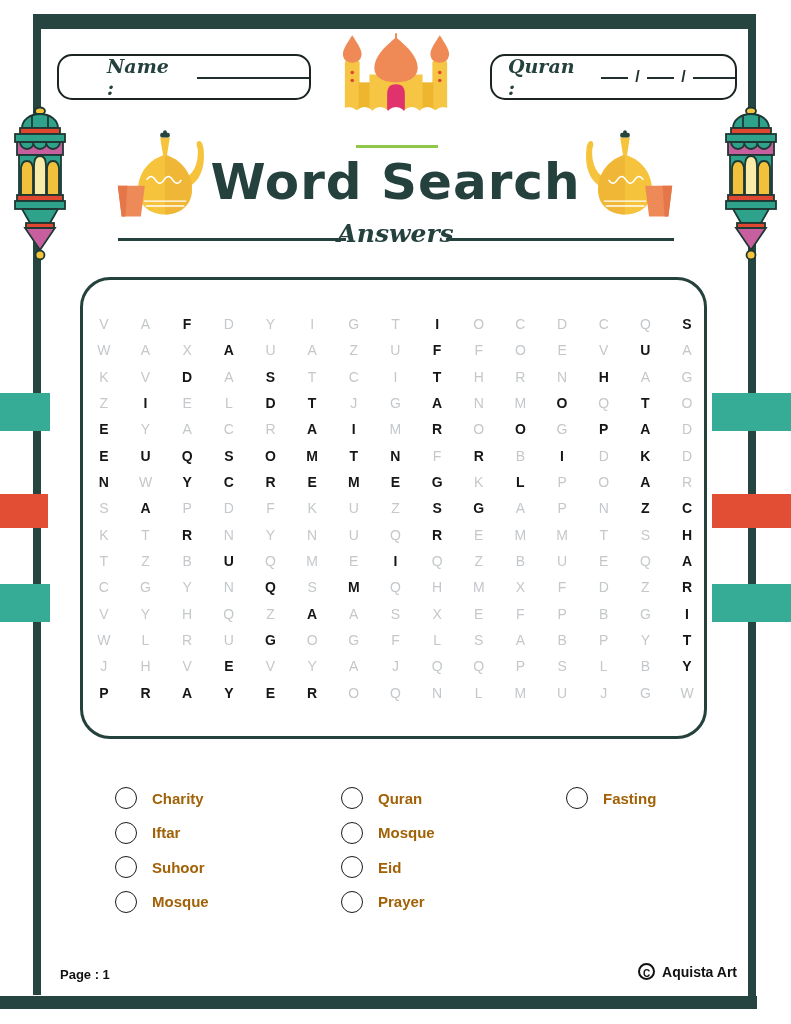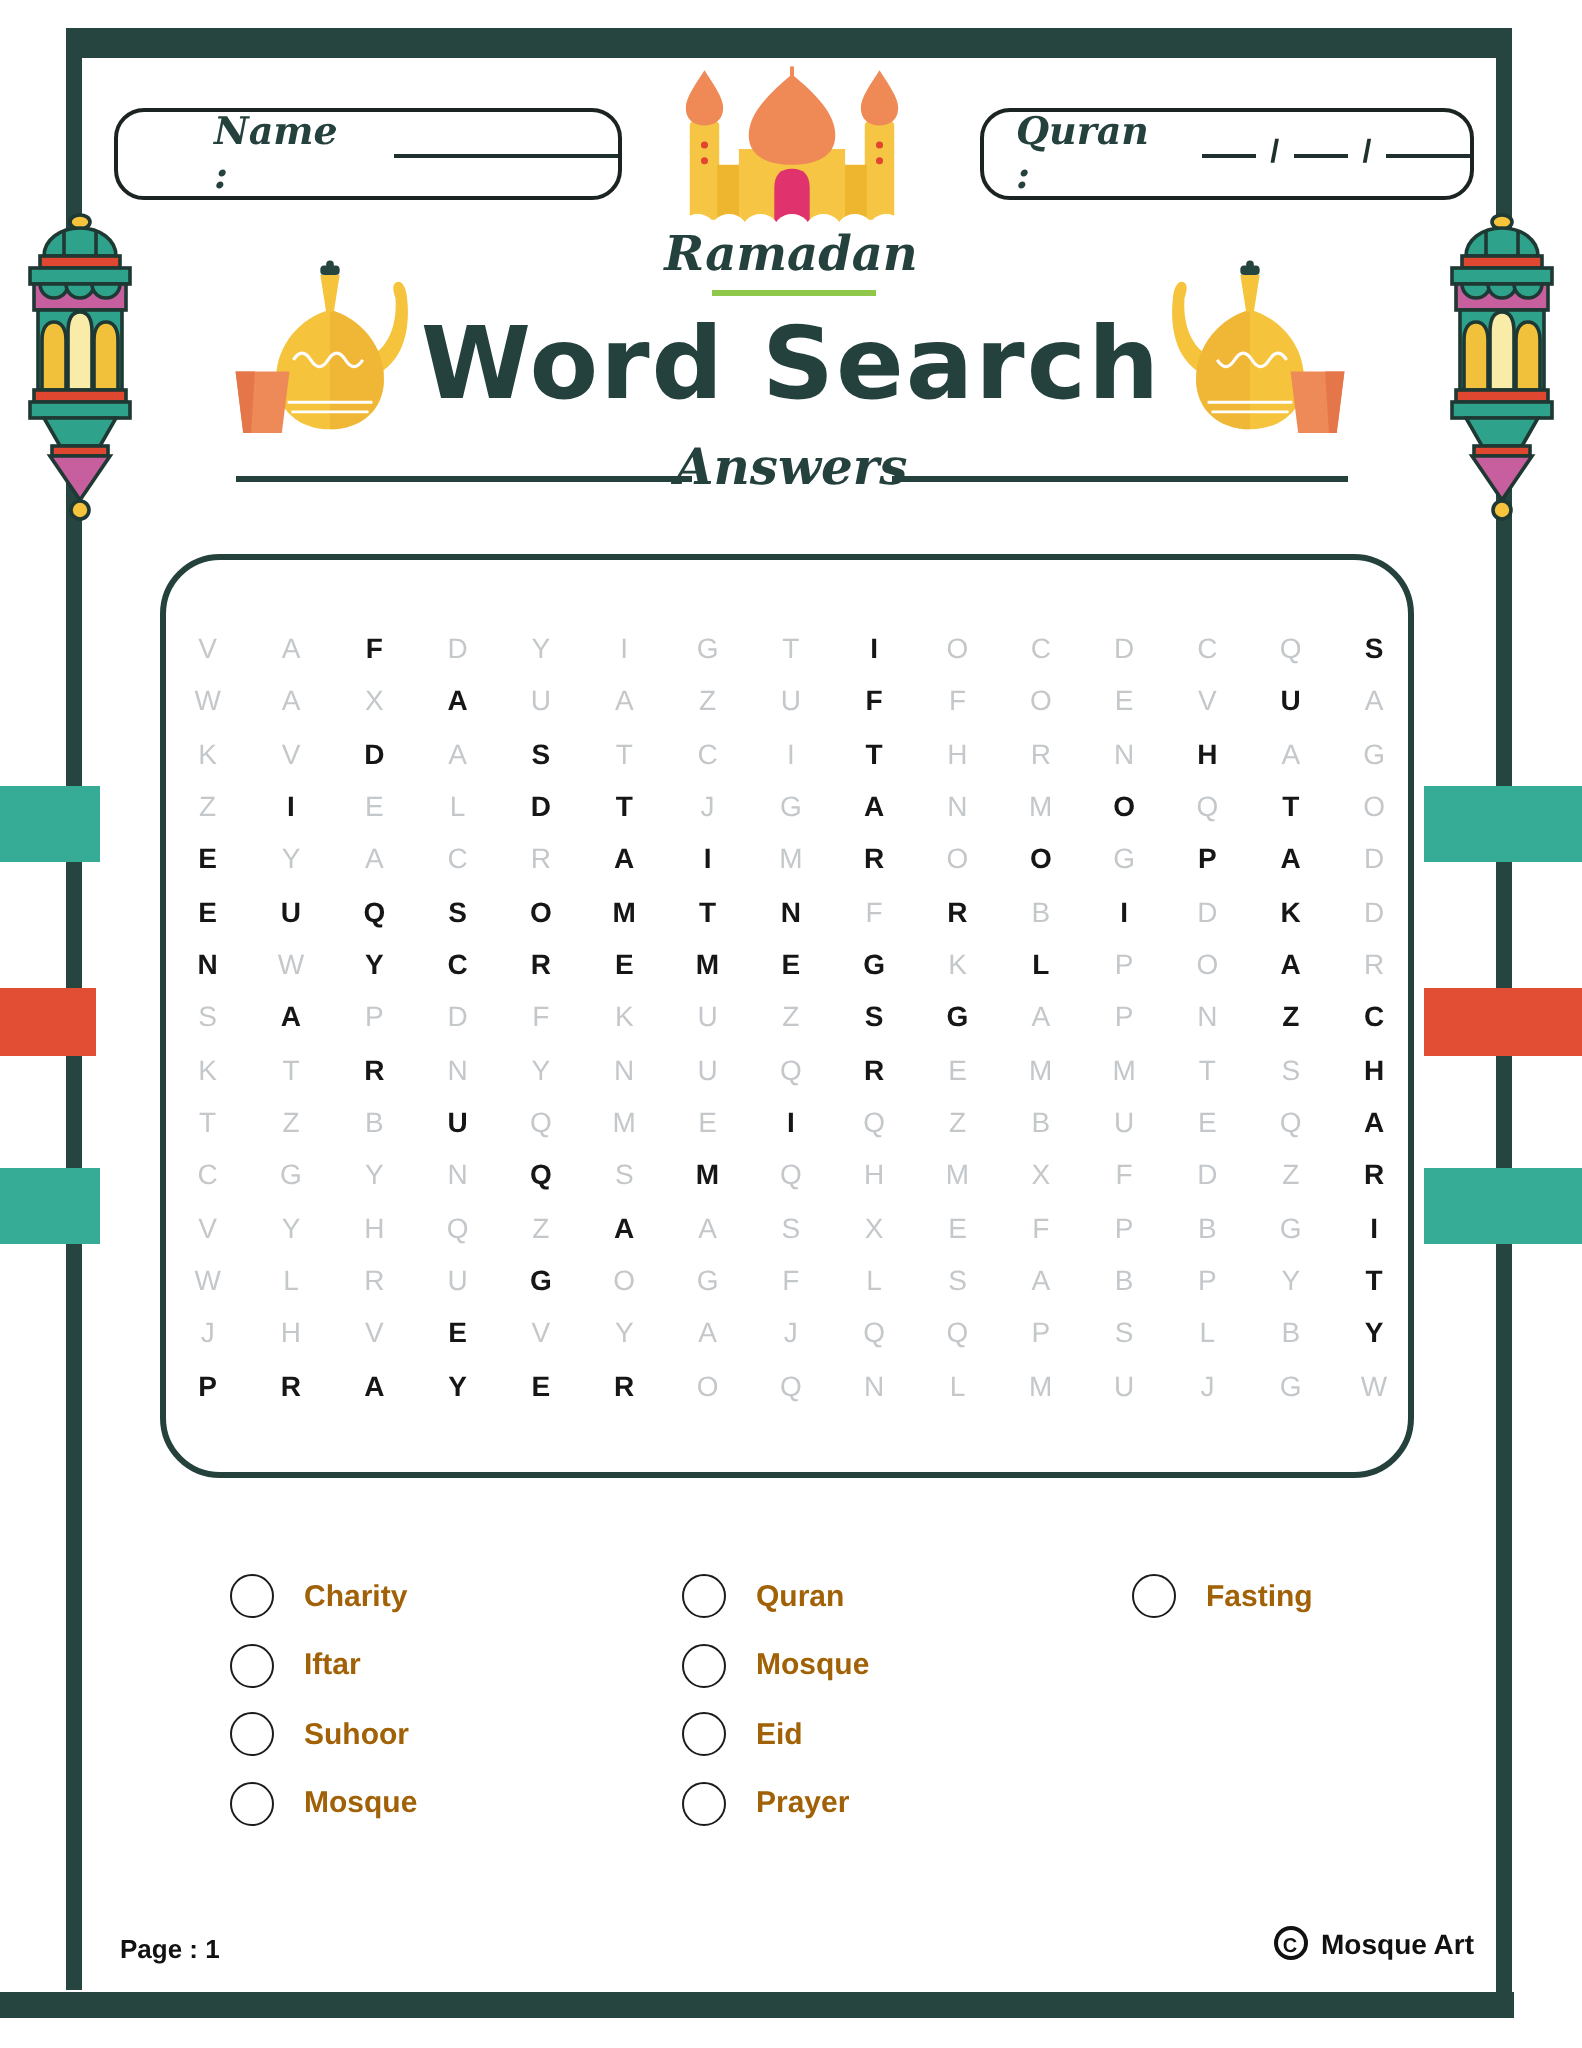--- a/index.html
+++ b/index.html
@@ -173,21 +173,20 @@
     <g fill="#ffffff">
       <circle cx="12" cy="85" r="10"></circle>
         <circle cx="28" cy="85" r="10"></circle>
         <circle cx="44" cy="85" r="10"></circle>
       <circle cx="60" cy="85" r="10"></circle>
         <circle cx="76" cy="85" r="10"></circle>
         <circle cx="92" cy="85" r="10"></circle>
       <circle cx="108" cy="85" r="10"></circle>
     </g>
   </svg>
-  <div class="ramadan script">Ramadan</div>
   <div class="green-line"></div>
   <div class="main-title">Word Search</div>
   <div class="subtitle script">Answers</div>
   <div class="sep-line sep-left"></div>
   <div class="sep-line sep-right"></div>
 
   <svg class="teapot tp-left" viewBox="0 0 110 100">
     <path d="M78,60 C92,54 97,38 95,20 C94.5,14 92,10 89,12 C87,13.5 88,17 89,20 C90,36 84,48 72,52 Z" fill="#f5c33c"></path>
     <path d="M55,26 C40,30 27,44 27,62 C27,78 39,88 55,88 C71,88 83,78 83,62 C83,44 70,30 55,26 Z" fill="#f5c33c"></path>
     <path d="M55,26 C70,30 83,44 83,62 C83,78 71,88 55,88 Z" fill="#eca62f" opacity="0.45"></path>
@@ -484,16 +483,16 @@
         <div class="word-item">
           <span class="word-circle"></span>
           <span class="word-label">Fasting</span>
         </div>
       </div>
   </div>
 
   <div class="page-label">Page : 1</div>
   <div class="credit">
     <span class="c-circle">C</span>
-    <span class="credit-text">Mosque Art</span>
+    <span class="credit-text">Aquista Art</span>
   </div>
 
 </div>
 
 </body></html>

